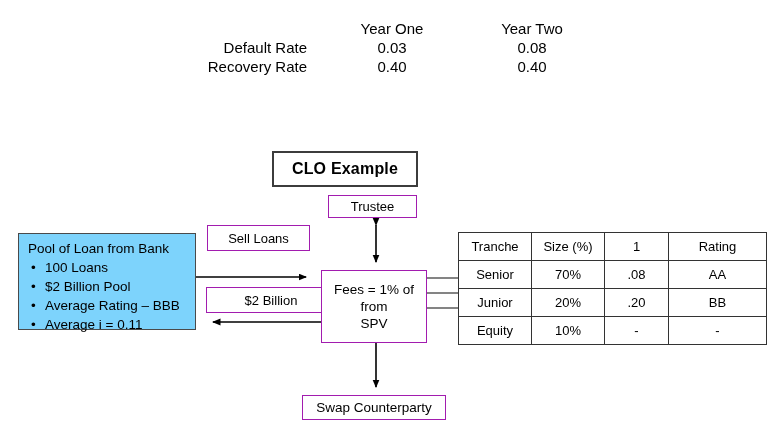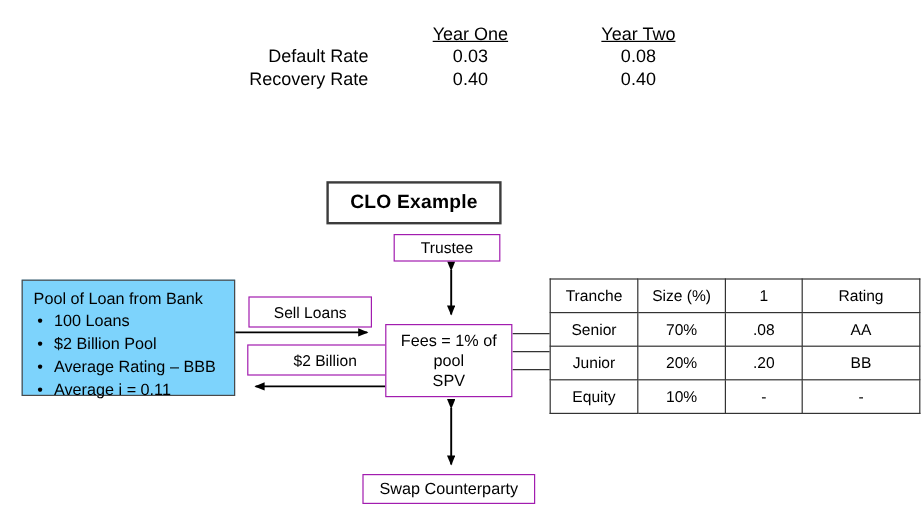--- a/index.html
+++ b/index.html
@@ -19,21 +19,21 @@
     left: 147px; top: 19px;
     display: grid;
     grid-template-columns: 175px 140px 140px;
     grid-auto-rows: 19px;
     font-size: 15px;
     line-height: 19px;
   }
   .rates .hdr-row { height: 21px; }
   .rates .cell-c { text-align: center; }
   .rates .cell-r { text-align: right; padding-right: 15px; }
-  .rates .underline { text-decoration: underline; }
+  .rates .underline { }
 
   
   .box {
     position: absolute;
     border: 1px solid #a21caf;
     background: #ffffff;
     box-sizing: border-box;
     font-size: 13px;
     display: flex;
     align-items: center;
@@ -134,27 +134,27 @@
   <div class="pool-box" style="left:18px; top:233px; width:178px; height:97px;">
     <div>Pool of Loan from Bank</div>
     <ul>
       <li>100 Loans</li>
       <li>$2 Billion Pool</li>
       <li>Average Rating – BBB</li>
       <li>Average i = 0.11</li>
     </ul>
   </div>
 
-  <div class="box" style="left:207px; top:247px; width:103px; height:26px;">Sell Loans</div>
+  <div class="box" style="left:207px; top:225px; width:103px; height:26px;">Sell Loans</div>
 
   <div class="box" style="left:206px; top:287px; width:130px; height:26px;">$2 Billion</div>
 
-  <div class="box spv-box" style="left:321px; top:270px; width:106px; height:61px;">
+  <div class="box spv-box" style="left:321px; top:270px; width:106px; height:73px;">
     <div>Fees = 1% of</div>
-    <div>pool</div>
+    <div>from</div>
     <div>SPV</div>
   </div>
 
   <div class="box" style="left:302px; top:395px; width:144px; height:25px; font-size:13.5px;">Swap Counterparty</div>
 
   <table class="tranche">
     <tbody>
         <tr>
       <td style="width:72px;">Tranche</td>
       <td style="width:72px;">Size (%)</td>

